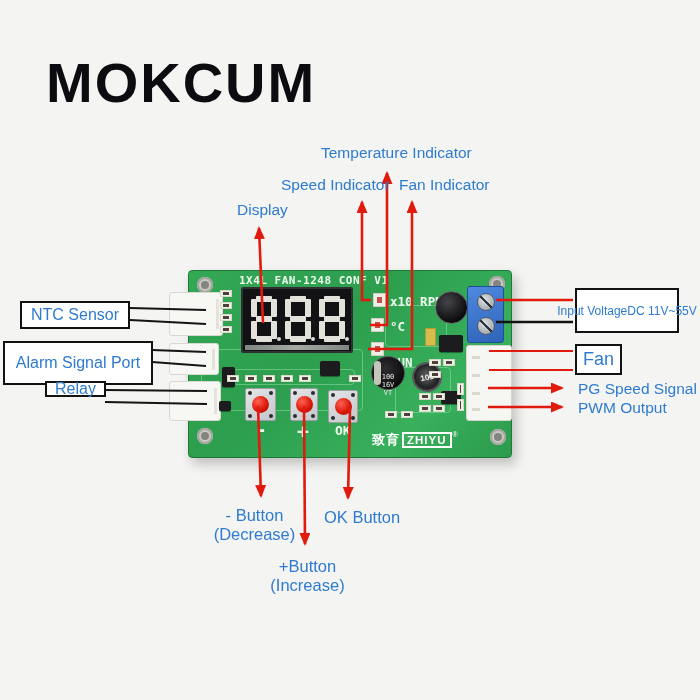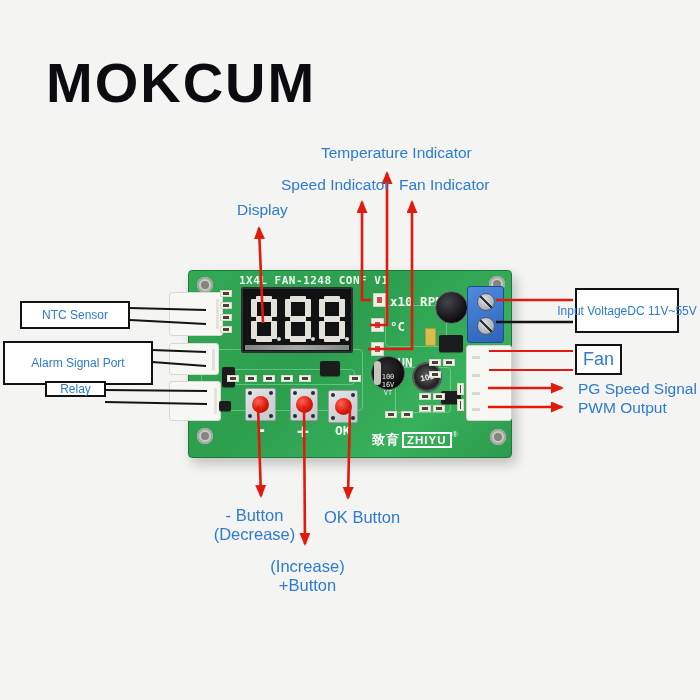--- a/index.html
+++ b/index.html
@@ -5,21 +5,21 @@
   html,body{margin:0;padding:0;}
   body{width:700px;height:700px;background:#f4f4f2;font-family:"Liberation Sans",sans-serif;overflow:hidden;}
   #stage{position:relative;width:700px;height:700px;}
 
   
   .brand{position:absolute;left:46px;top:22px;font-size:56px;font-weight:800;letter-spacing:2px;color:#0c0c10;font-family:"Liberation Sans",sans-serif;margin-top:28px;}
 
   
   .lbl{position:absolute;color:#2e7bd0;font-size:15.5px;line-height:17px;white-space:nowrap;}
   .lbl.center{text-align:center;white-space:normal;}
-  .boxlbl{position:absolute;border:2px solid #121212;background:#ffffff;color:#2e7bd0;display:flex;align-items:center;justify-content:center;font-size:12px;white-space:nowrap;box-sizing:border-box;}
+  .boxlbl{position:absolute;border:2px solid #121212;background:#ffffff;color:#2e7bd0;display:flex;align-items:center;justify-content:center;font-size:16px;white-space:nowrap;box-sizing:border-box;}
 
   
   #pcb{position:absolute;left:188px;top:270px;width:322px;height:186px;background:linear-gradient(135deg,#33a855 0%,#2c9e4e 40%,#38b05c 75%,#2b9a4c 100%);border:1px solid #1d7a38;border-radius:4px;box-shadow:4px 6px 12px rgba(0,0,0,0.22);}
   .trace{position:absolute;background:none;border:1px solid rgba(150,230,170,0.5);border-radius:4px;}
   .hole{position:absolute;width:16px;height:16px;border-radius:50%;background:#c9c9c5;box-shadow:inset 0 0 0 2px #a7a7a2;}
   .hole::after{content:"";position:absolute;left:4px;top:4px;width:8px;height:8px;border-radius:50%;background:#85857f;}
 
   .silk{color:#eefaee;font-family:"DejaVu Sans Mono",monospace;font-weight:bold;}
   #silk-title{position:absolute;left:50px;top:3px;font-size:11px;letter-spacing:0.5px;}
 
@@ -281,17 +281,17 @@
     </div>
   <div class="lbl z50" style="left:578px;top:380px;">PG Speed Signal</div>
   <div class="lbl z50" style="left:578px;top:399px;">PWM Output</div>
 
   <div class="lbl center" style="left:192px;top:506px;width:125px;font-size:16.5px;line-height:19px;">
     <div>- Button</div>
     <div>(Decrease)</div>
   </div>
   <div class="lbl" style="left:324px;top:509px;font-size:16.5px;">OK Button</div>
   <div class="lbl center" style="left:245px;top:557px;width:125px;font-size:16.5px;line-height:19px;">
+    <div>+Button</div>
     <div>(Increase)</div>
-    <div>+Button</div>
   </div>
 
 </div>
 
 </body></html>

